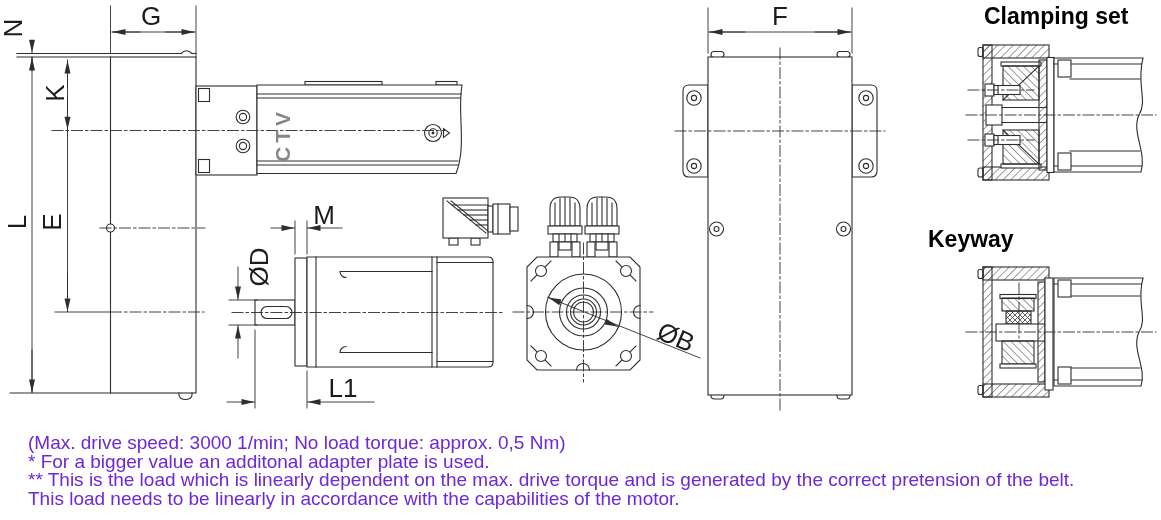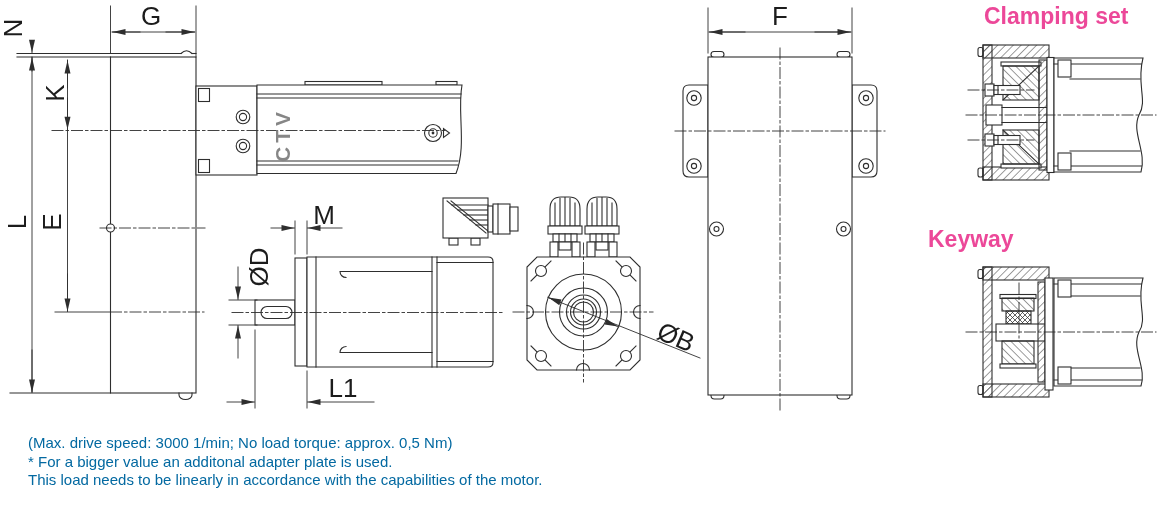--- a/index.html
+++ b/index.html
@@ -5,22 +5,22 @@
   html,body{margin:0;padding:0;background:#fff;}
   #canvas{position:relative;width:1161px;height:520px;background:#fff;overflow:hidden;
           font-family:"Liberation Sans",sans-serif;}
   #drawing{position:absolute;left:0;top:0;width:1161px;height:520px;}
   .lbl{position:absolute;font-size:26px;color:#1c1c1c;white-space:nowrap;
        transform:translate(-50%,-50%);line-height:1;}
   .lbl.rot{transform:translate(-50%,-50%) rotate(-90deg);}
   .lbl.diag{transform:translate(-50%,-50%) rotate(23deg);}
   .watermark{position:absolute;font-size:21px;font-weight:bold;letter-spacing:4px;
        color:#868686;white-space:nowrap;transform:translate(-50%,-50%) rotate(-90deg);line-height:1;}
-  .detail-title{position:absolute;font-weight:bold;font-size:23px;color:#ec4899;white-space:nowrap;line-height:1.1;}
-  .notes{position:absolute;left:28px;top:434px;font-size:15px;line-height:18.6px;color:#0369a1;}
+  .detail-title{position:absolute;font-weight:bold;font-size:23px;color:#000000;white-space:nowrap;line-height:1.1;}
+  .notes{position:absolute;left:28px;top:434px;font-size:19px;line-height:18.6px;color:#6d28d9;}
 </style>
 </head>
 <body>
 
 <div id="canvas">
 
 <svg id="drawing" viewBox="0 0 1161 520" xmlns="http://www.w3.org/2000/svg">
   <defs>
     <pattern id="h1" patternUnits="userSpaceOnUse" width="5.5" height="5.5" patternTransform="rotate(45)">
       <line x1="0" y1="0" x2="0" y2="5.5" stroke="#3a3a3a" stroke-width="1"></line>
@@ -289,16 +289,17 @@
 <div class="lbl" style="left:780px;top:16px;">F</div>
 
 <div class="watermark" style="left:282px;top:135px;">CTV</div>
 
 <div class="detail-title" style="left:984px;top:4px;">Clamping set</div>
 <div class="detail-title" style="left:928px;top:227px;">Keyway</div>
 
 <div class="notes">
   <div>(Max. drive speed: 3000 1/min; No load torque: approx. 0,5 Nm)</div>
   <div>* For a bigger value an additonal adapter plate is used.</div>
+  <div>** This is the load which is linearly dependent on the max. drive torque and is generated by the correct pretension of the belt.</div>
   <div>This load needs to be linearly in accordance with the capabilities of the motor.</div>
 </div>
 
 </div>
 
 </body></html>

